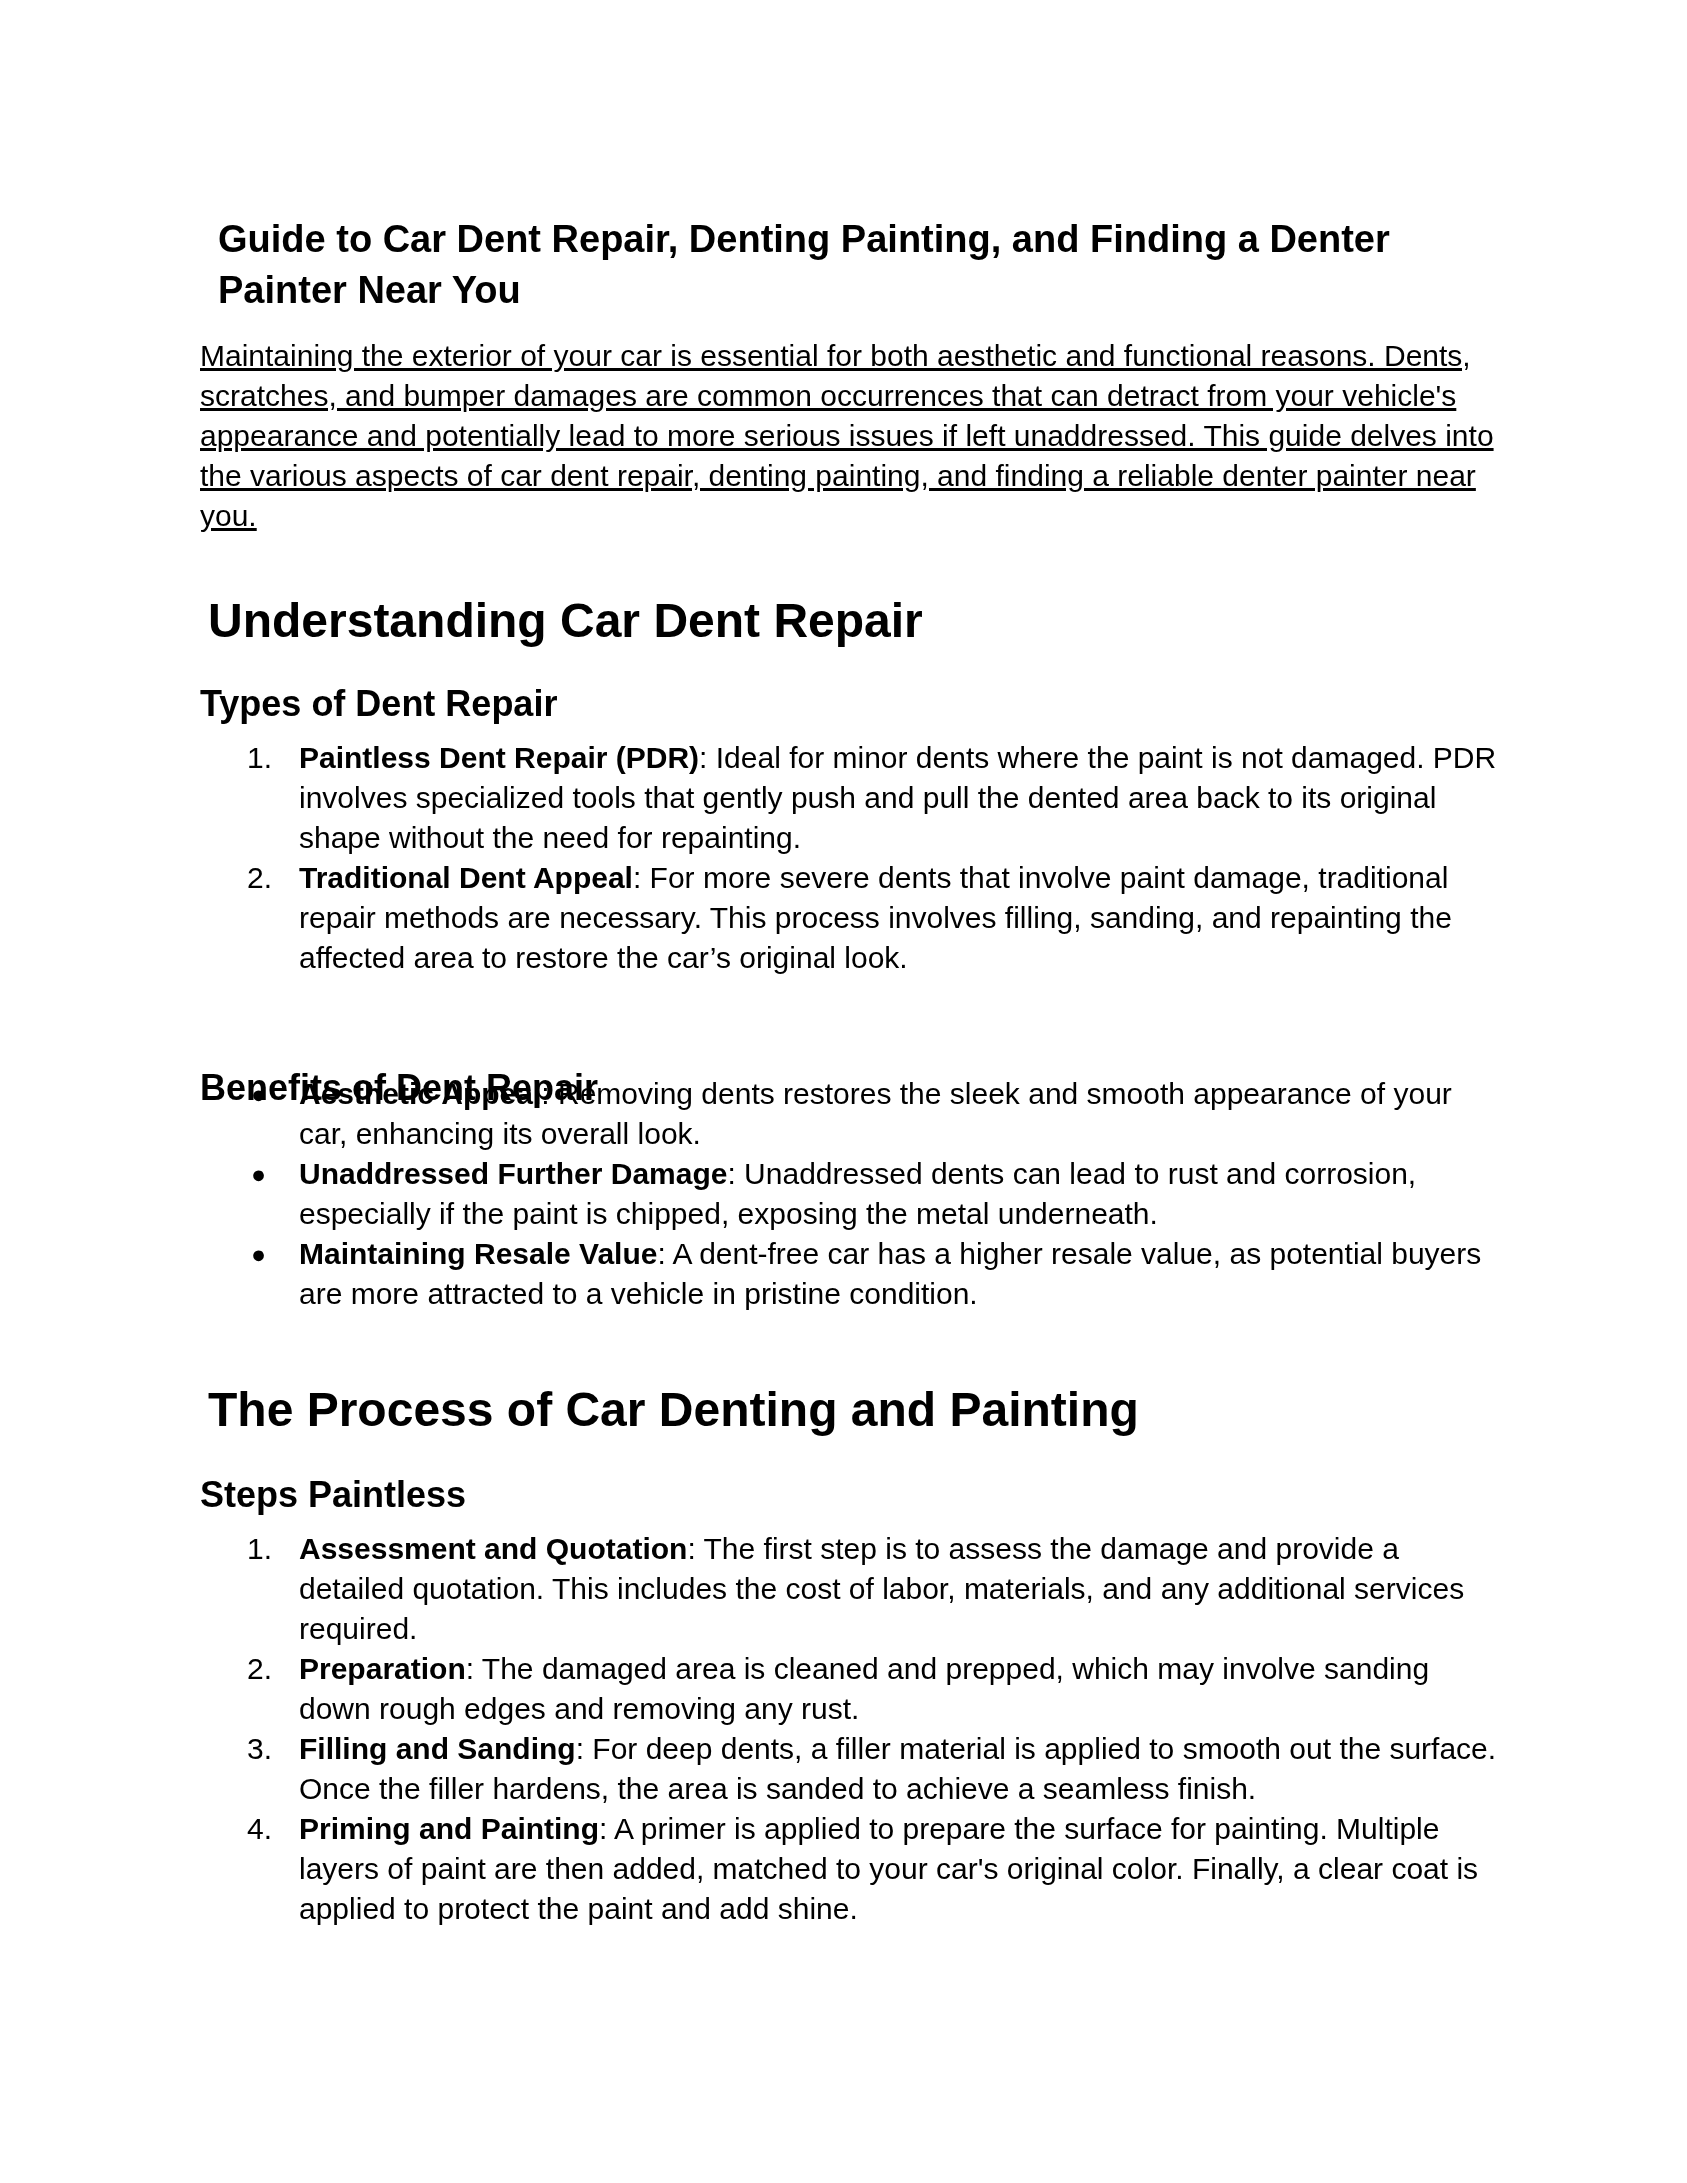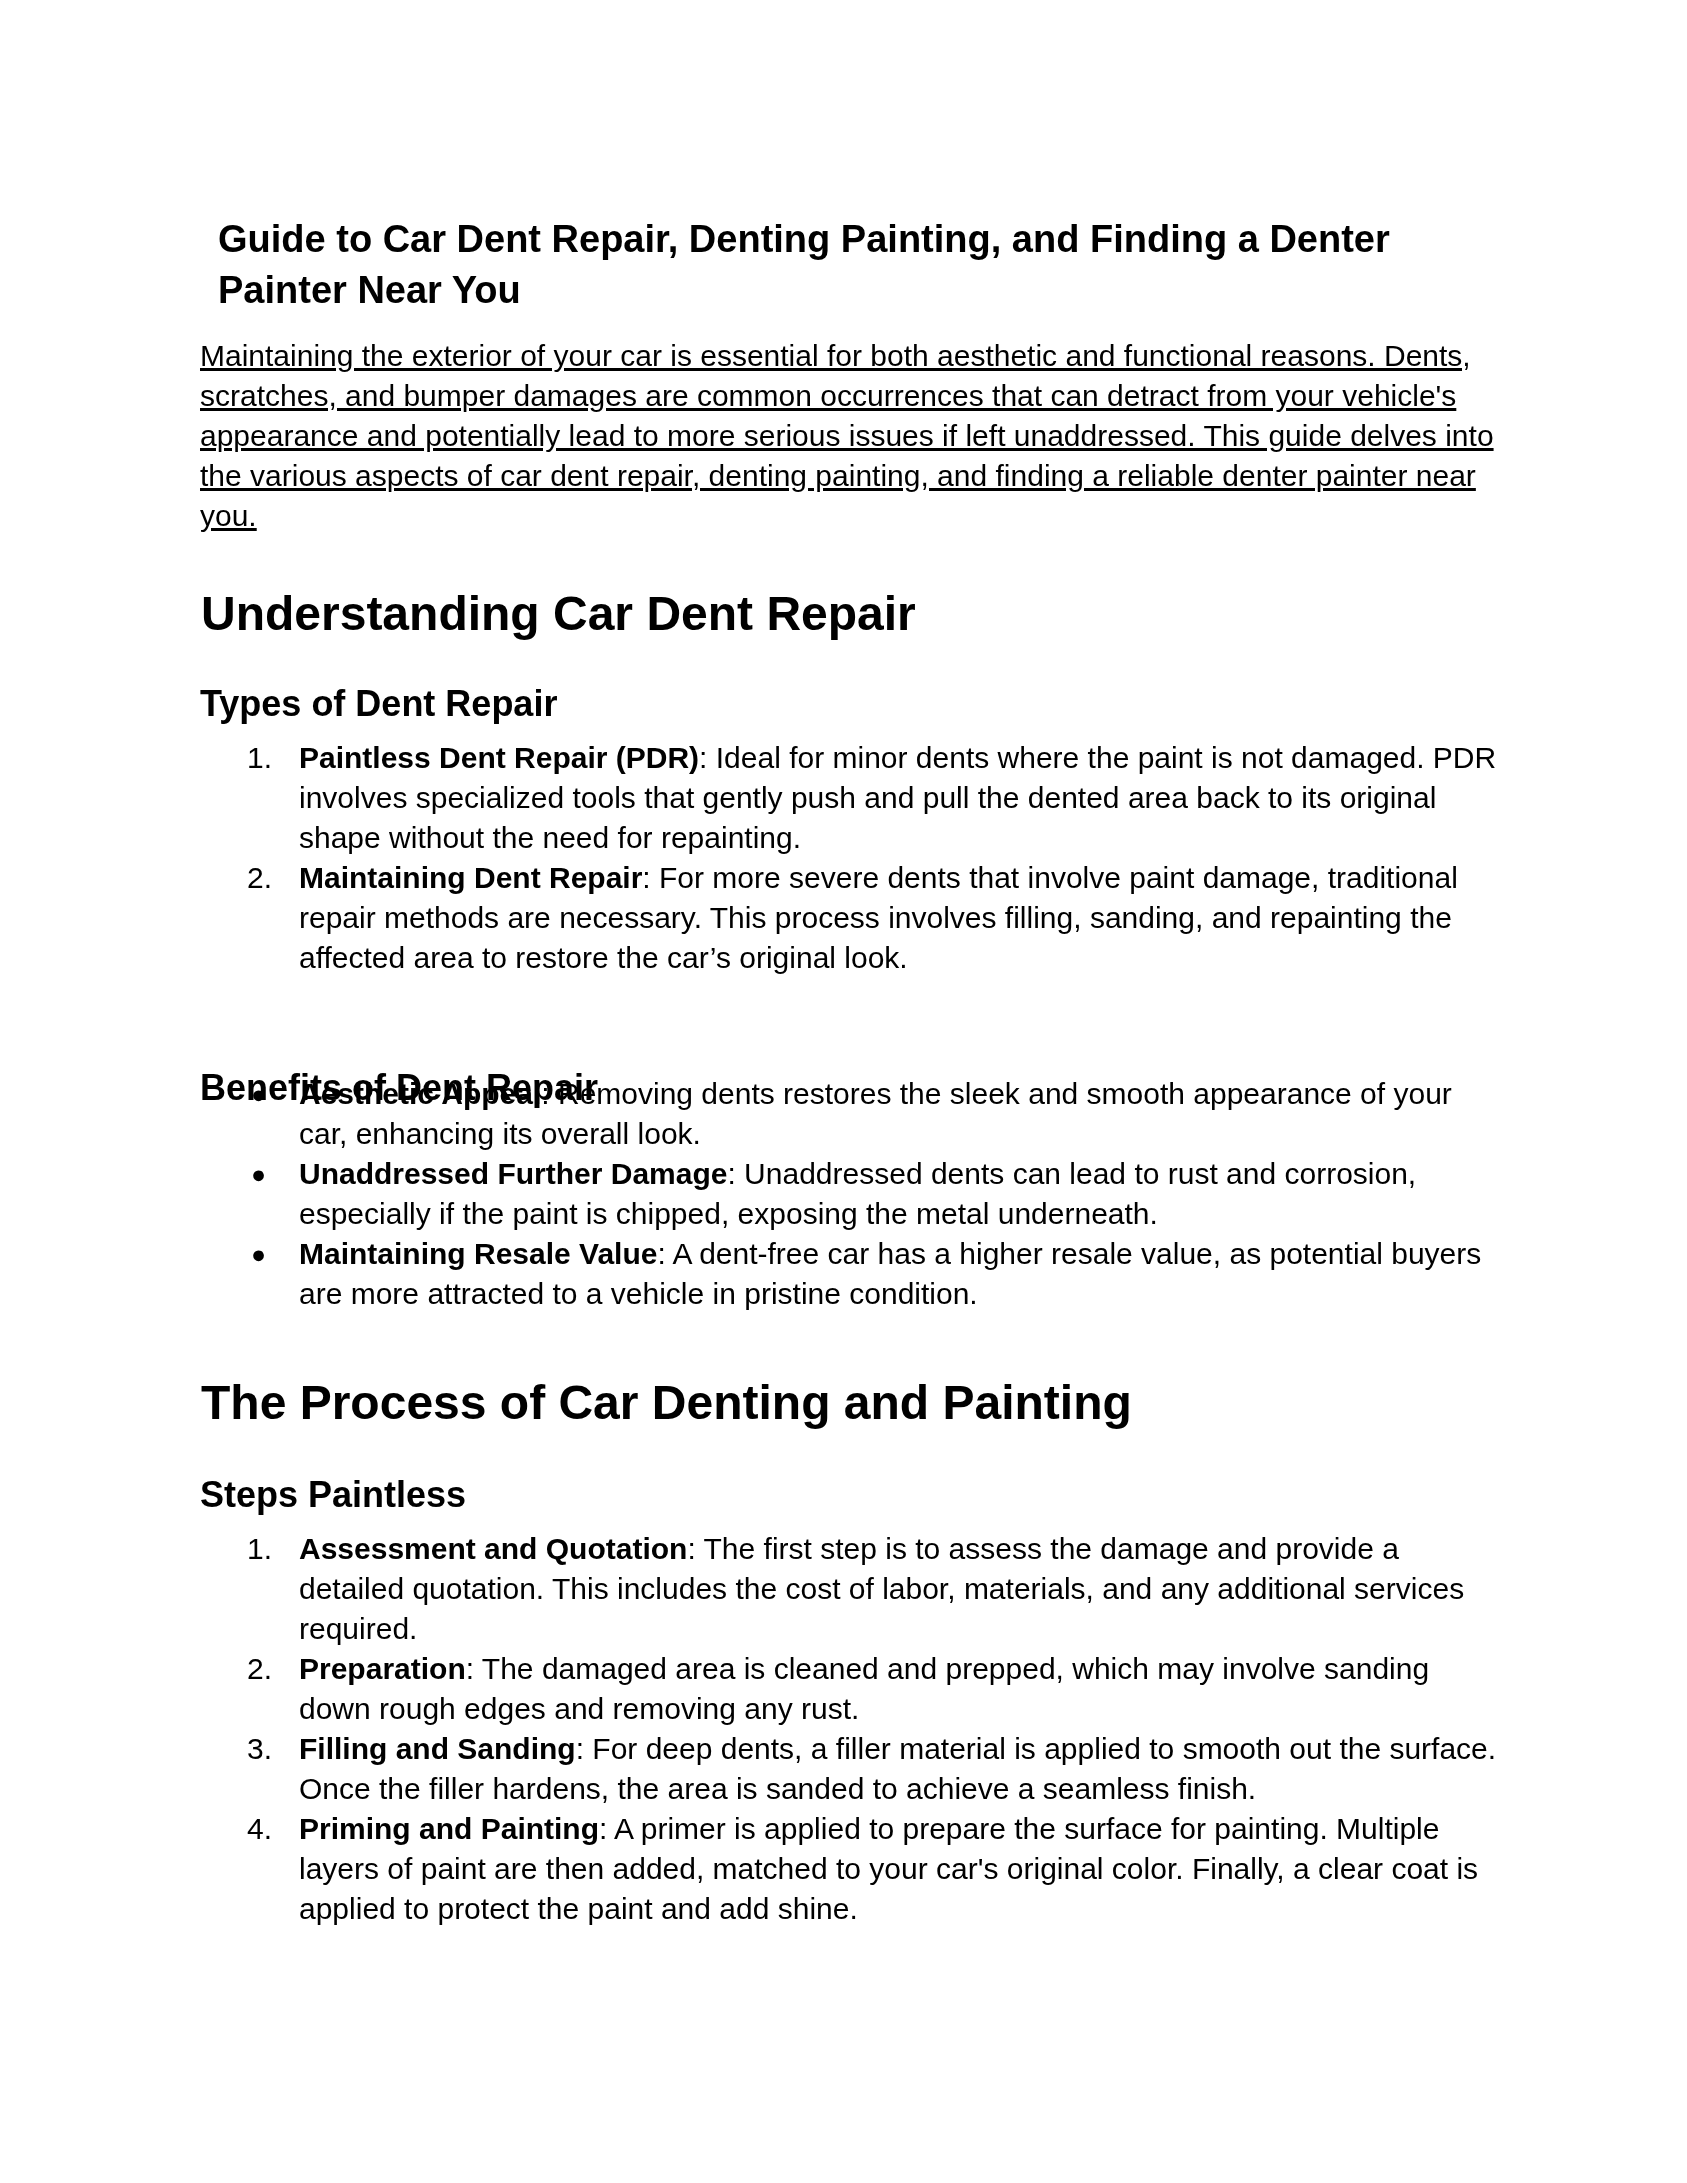--- a/index.html
+++ b/index.html
@@ -1,21 +1,21 @@
 <!DOCTYPE html>
 <html style="font-size:11.7px"><head>
 <meta charset="utf-8">
 <style>
   html, body { margin: 0; padding: 0; background: #ffffff; }
   body { width: 1687px; height: 2183px; position: relative; overflow: hidden;
          font-family: "Liberation Sans", sans-serif; color: #000; }
   .page { position: absolute; left: 200px; top: 0; width: 1299px; }
   .title { position: absolute; top: 196px; left: 0; width: 1299px; font-size: 38px; font-weight: bold; line-height: 51px; margin: 18px; }
   .intro { position: absolute; top: 336px; left: 0; width: 1299px; font-size: 30px; line-height: 40px; margin: 0; text-decoration: underline; }
-  h1.sec { position: absolute; left: 0; margin: 1px; font-size: 48px; font-weight: bold; line-height: 58px; }
+  h1.sec { position: absolute; left: 0; margin: 8px; font-size: 48px; font-weight: bold; line-height: 58px; }
   h2.sub { position: absolute; left: 0; margin: 0; font-size: 36px; font-weight: bold; line-height: 44px; }
   .list { position: absolute; left: 0; margin: 0; padding: 0; list-style: none; width: 1299px; }
   .list li { position: relative; padding-left: 99px; font-size: 30px; line-height: 40px; }
   .list li .marker { position: absolute; left: 47px; top: 0; }
   .list.bullets li .marker { left: 51px; font-size: 25px; }
   b { font-weight: bold; }
 </style>
 </head>
 <body>
 
@@ -26,21 +26,21 @@
   <h1 class="sec" style="top:584px;">Understanding Car Dent Repair</h1>
 
   <h2 class="sub" style="top:682px;">Types of Dent Repair</h2>
   <ol class="list" style="top:738px;">
     <li>
       <span class="marker">1.</span>
       <b>Paintless Dent Repair (PDR)</b><span>: Ideal for minor dents where the paint is not damaged. PDR involves specialized tools that gently push and pull the dented area back to its original shape without the need for repainting.</span>
     </li>
     <li>
       <span class="marker">2.</span>
-      <b>Maintaining Dent Repair</b><span>: For more severe dents that involve paint damage, traditional repair methods are necessary. This process involves filling, sanding, and repainting the affected area to restore the car’s original look.</span>
+      <b>Traditional Dent Appeal</b><span>: For more severe dents that involve paint damage, traditional repair methods are necessary. This process involves filling, sanding, and repainting the affected area to restore the car’s original look.</span>
     </li>
   </ol>
 
   <h2 class="sub" style="top:1018px;margin-top:48px;">Benefits of Dent Repair</h2>
   <ul class="list bullets" style="top:1074px;">
     <li>
       <span class="marker">●</span>
       <b>Aesthetic Appeal</b><span>: Removing dents restores the sleek and smooth appearance of your car, enhancing its overall look.</span>
     </li>
     <li>

